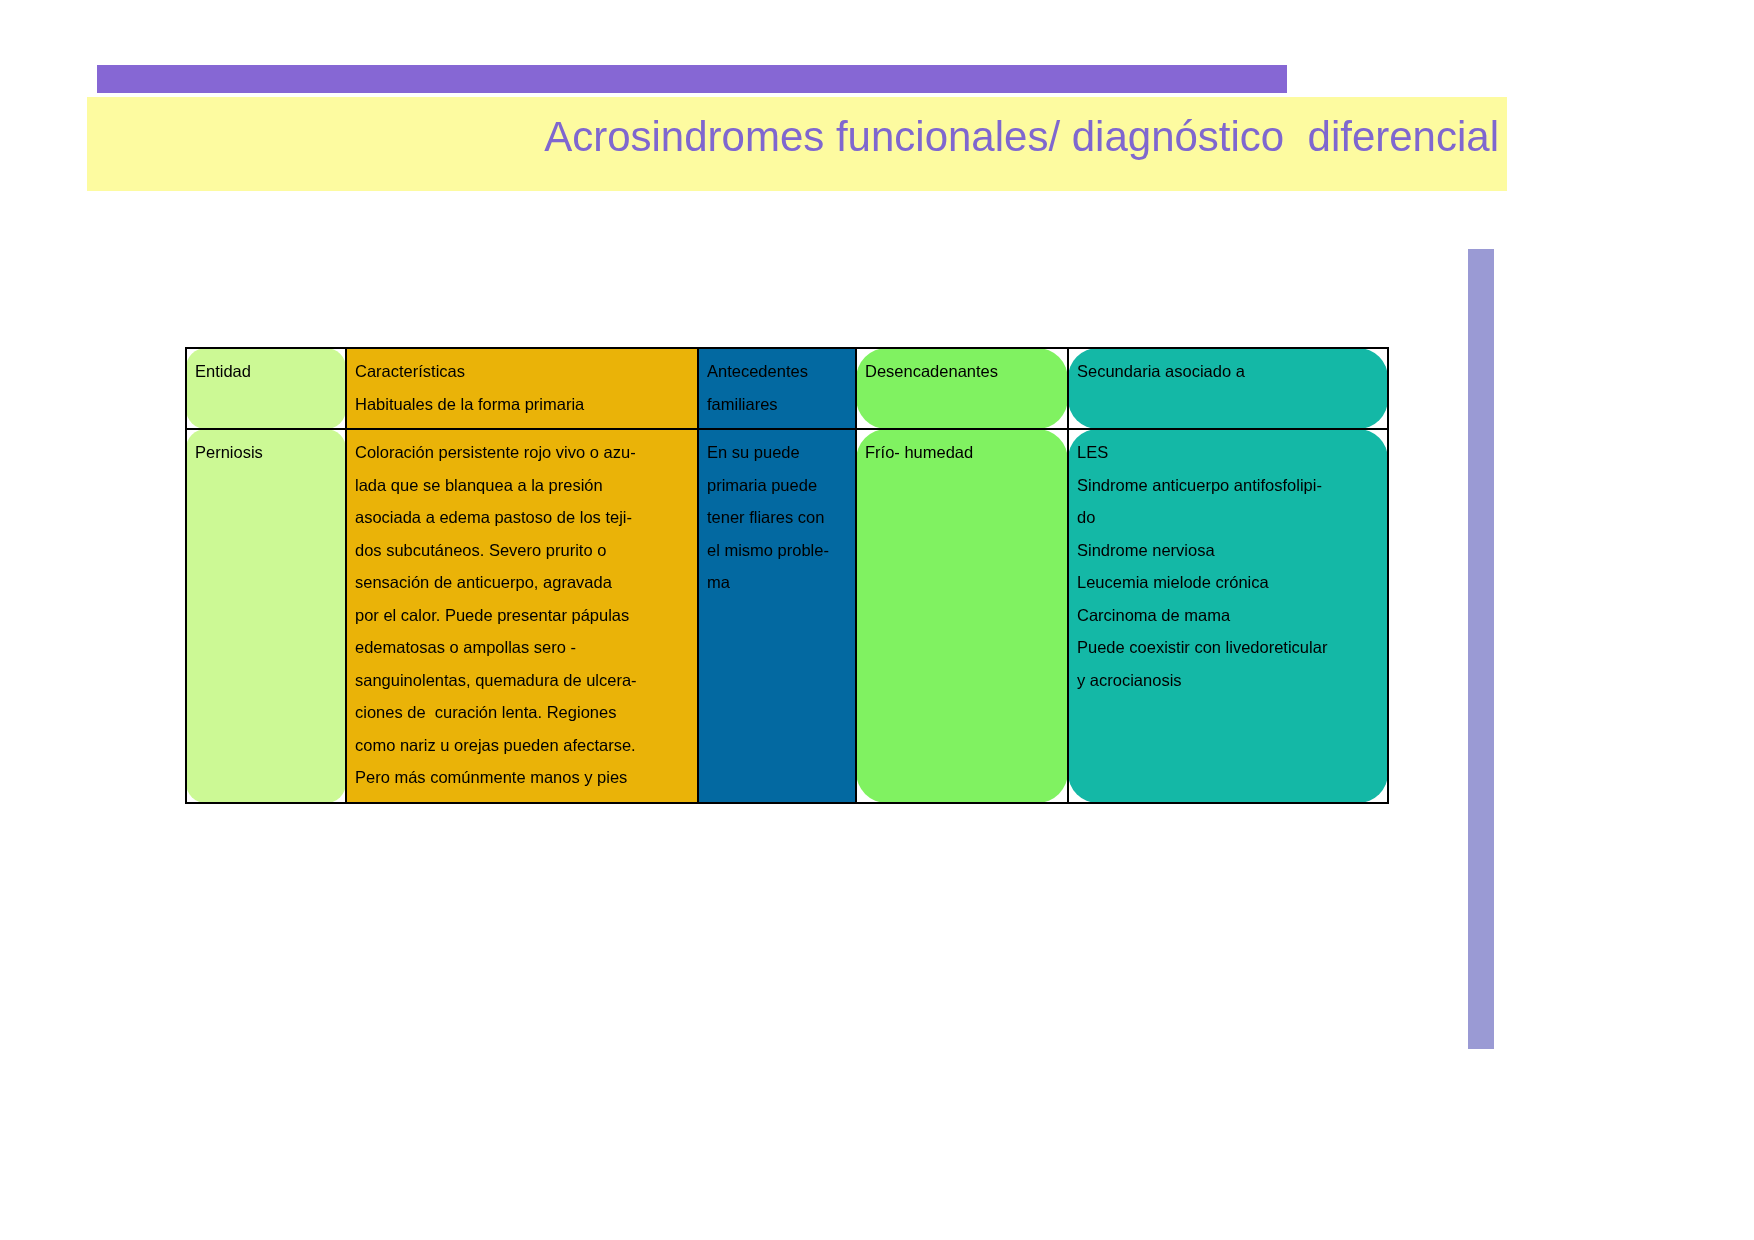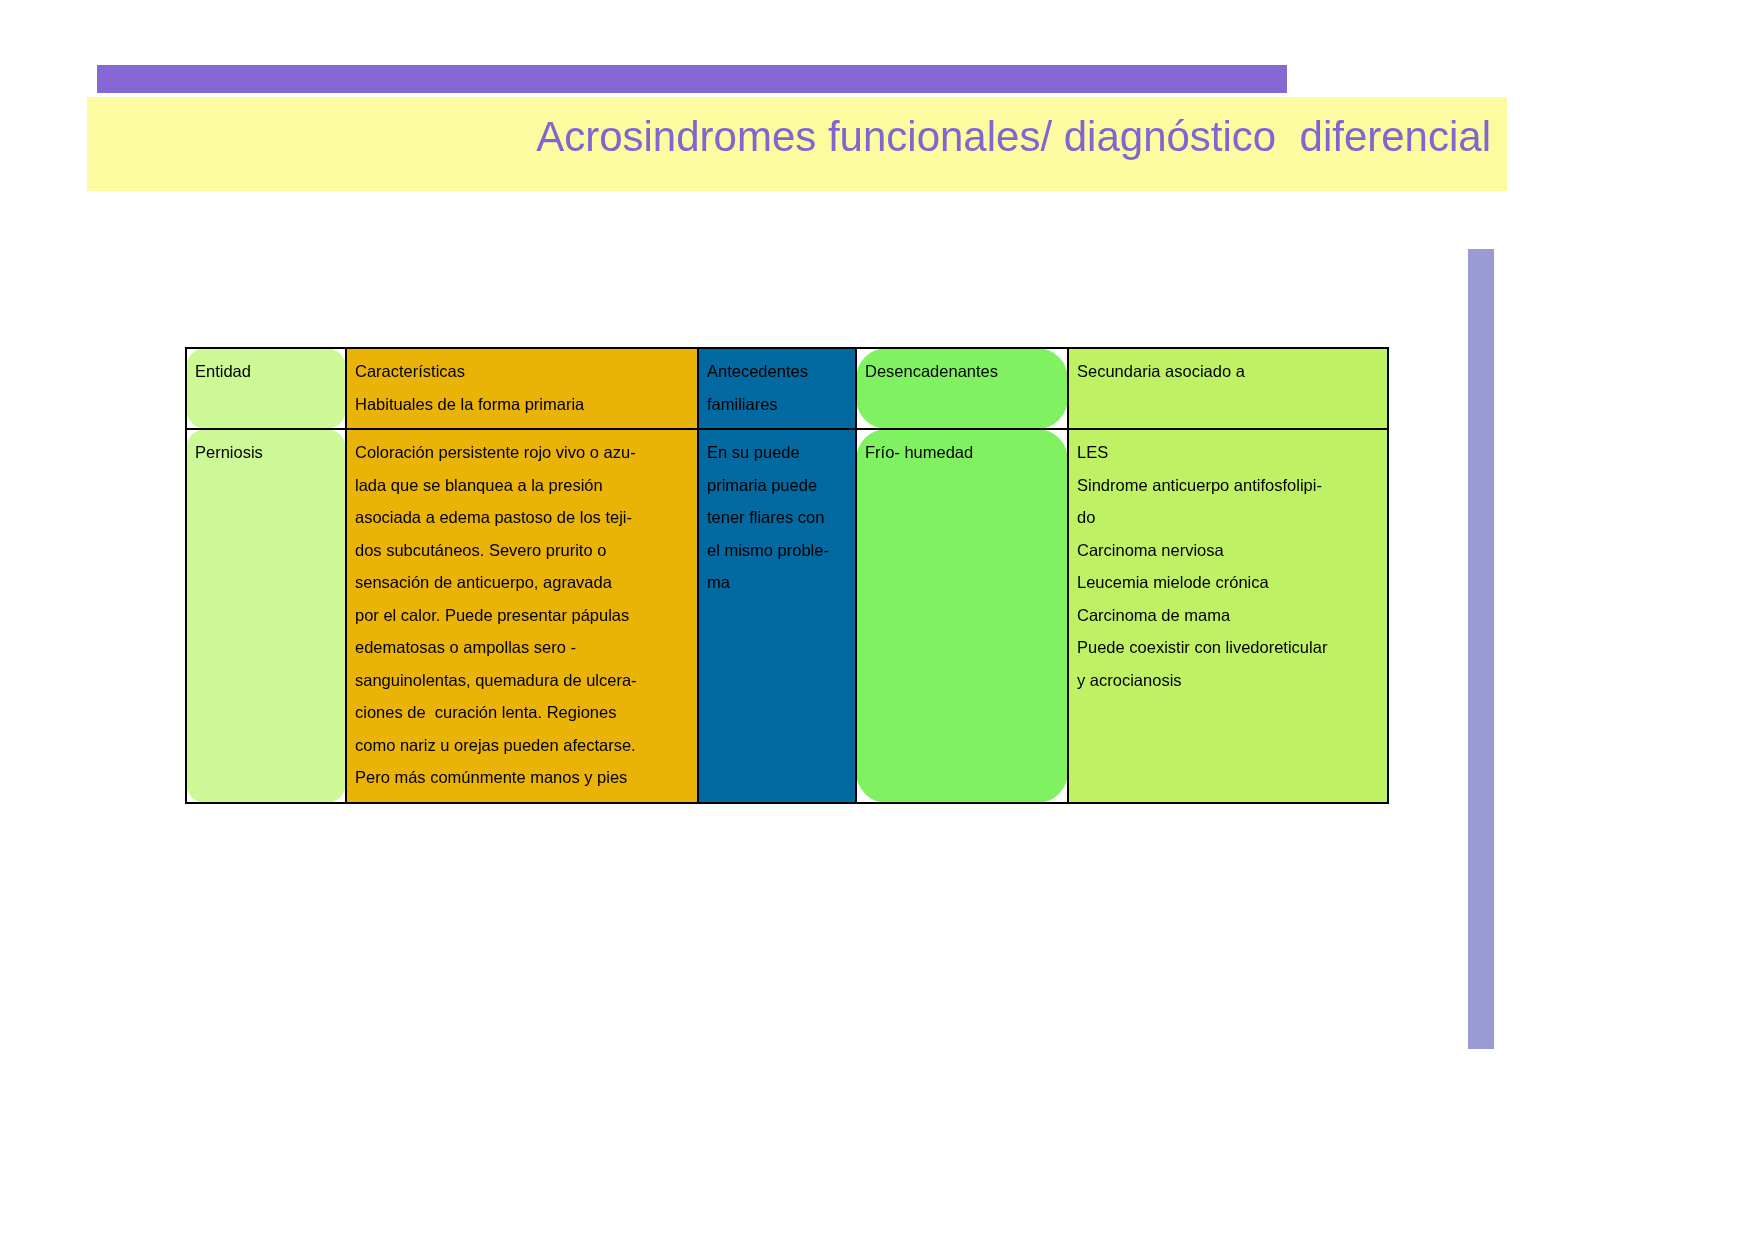--- a/index.html
+++ b/index.html
@@ -27,21 +27,21 @@
   #title-banner {
     position: absolute;
     left: 87px;
     top: 97px;
     width: 1420px;
     height: 94px;
     background: #fdfba0;
   }
   #title-text {
     position: absolute;
-    left: 79px;
+    left: 87px;
     top: 113px;
     width: 1412px;
     text-align: right;
     font-size: 42px;
     font-weight: 400;
     color: #7f67cf;
     letter-spacing: 0px;
     white-space: pre;
     font-family: "Liberation Sans", sans-serif;
   }
@@ -80,21 +80,21 @@
   .col-antecedentes { width: 158px; }
   .col-desenc       { width: 212px; }
   .col-secundaria   { width: 320px; }
 
   .cell-line { display: block; white-space: pre; }
 
   .bg-green-light { background: #ccf995; border-radius: 20px; }
   .bg-pink        { background: #eab308; }
   .bg-blue-light  { background: #0369a1; }
   .bg-green       { background: #80f261; border-radius: 31px; }
-  .bg-yellow      { background: #bef264; }
+  .bg-yellow      { background: #14b8a6; border-radius: 30px; }
 
   .hdr-cell { height: 56px; }
   .body-cell { height: 340px; margin-top: 48px; }
 </style>
 </head>
 <body>
 
 <div id="title-bar-accent"></div>
 <div id="title-banner"></div>
 <div id="title-text">Acrosindromes funcionales/ diagnóstico  diferencial</div>
@@ -154,21 +154,21 @@
         <span class="cell-line">el mismo proble-</span>
         <span class="cell-line">ma</span>
       </td>
       <td class="bg-green body-cell">
         <span class="cell-line">Frío- humedad</span>
       </td>
       <td class="bg-yellow body-cell">
         <span class="cell-line">LES</span>
         <span class="cell-line">Sindrome anticuerpo antifosfolipi-</span>
         <span class="cell-line">do</span>
-        <span class="cell-line">Carcinoma nerviosa</span>
+        <span class="cell-line">Sindrome nerviosa</span>
         <span class="cell-line">Leucemia mielode crónica</span>
         <span class="cell-line">Carcinoma de mama</span>
         <span class="cell-line">Puede coexistir con livedoreticular</span>
         <span class="cell-line">y acrocianosis</span>
       </td>
     </tr>
   </tbody>
 </table>
 
 </body></html>

